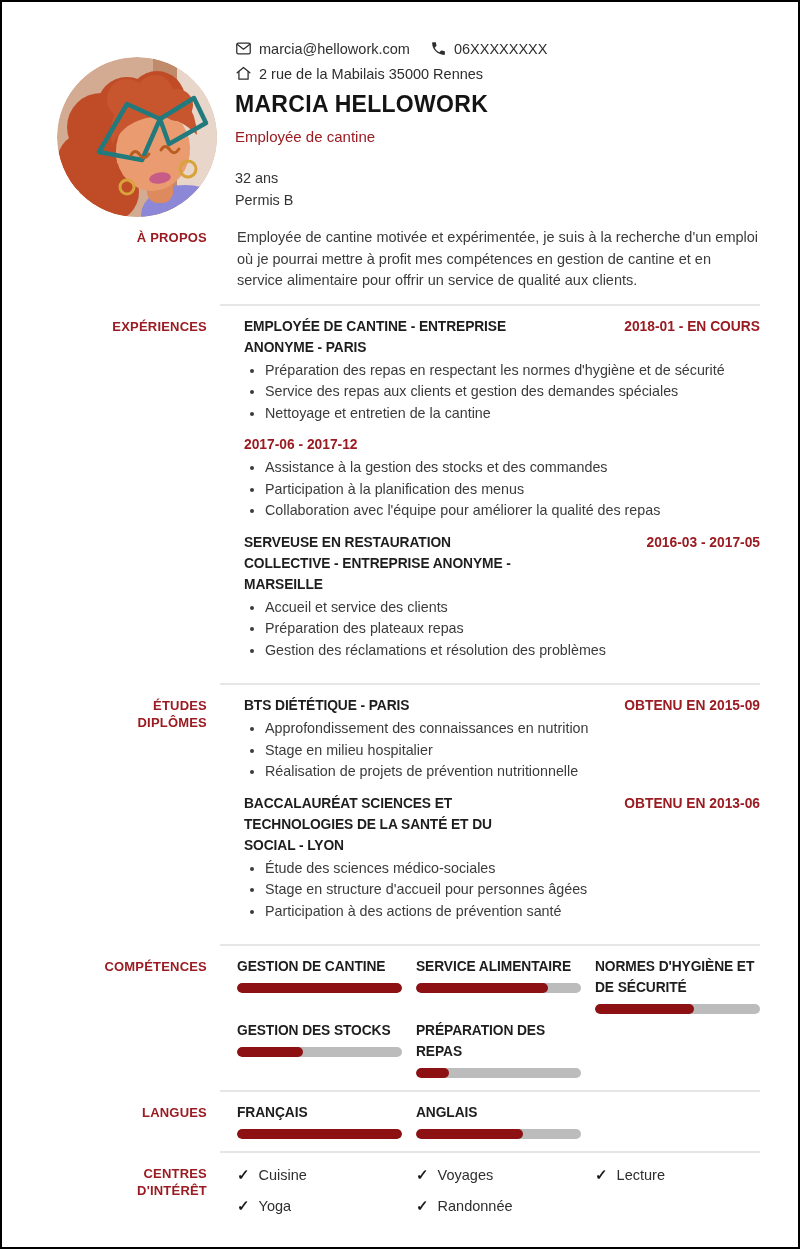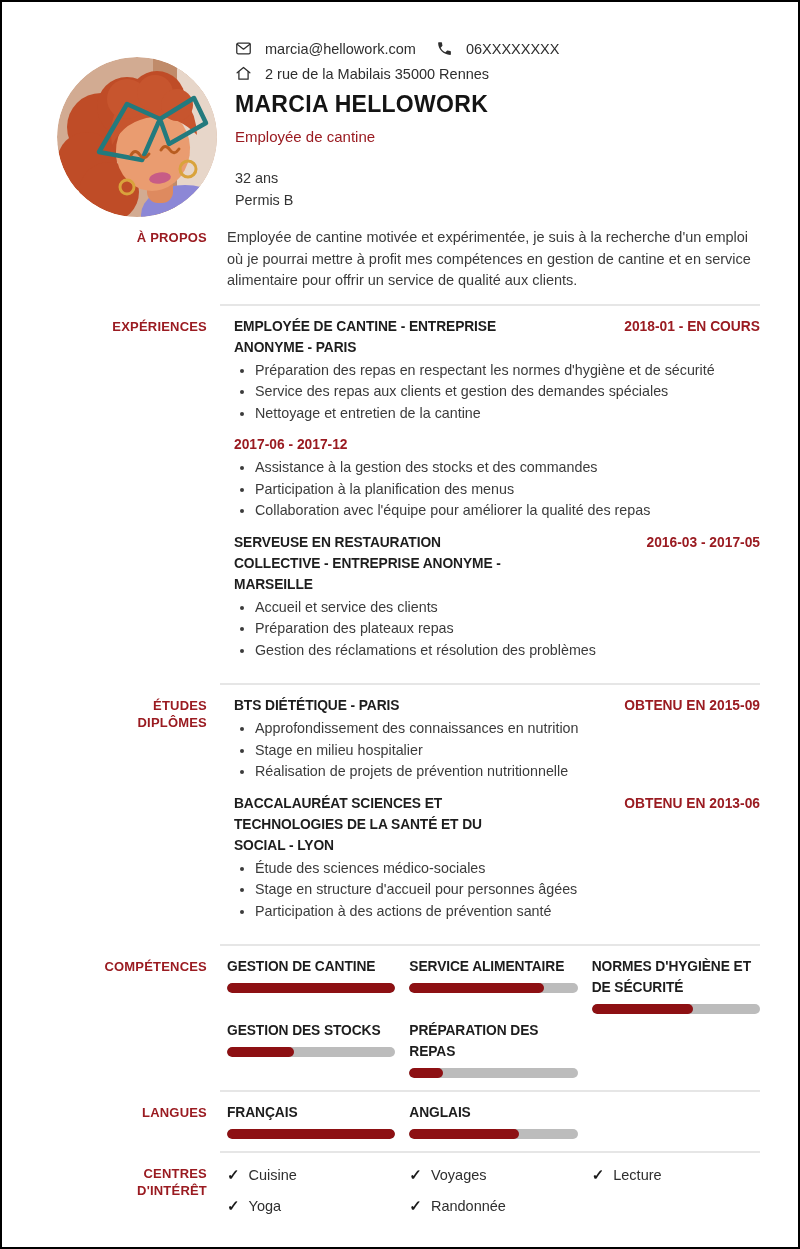--- a/index.html
+++ b/index.html
@@ -18,27 +18,27 @@
     color:var(--text);
     position:relative;
   }
   .photo{
     position:absolute;left:55px;top:55px;width:160px;height:160px;
     border-radius:50%;overflow:hidden;
   }
   .photo svg{display:block;width:160px;height:160px;}
   .header-block{padding:38px 38px 0 233px;}
   .contact-line{display:flex;align-items:center;gap:20px;font-size:14.5px;color:#2e2e2e;margin-bottom:8px;}
-  .contact-item{display:flex;align-items:center;gap:13px;}
+  .contact-item{display:flex;align-items:center;gap:7px;}
   .cicon{display:flex;align-items:center;}
   .cicon svg{width:17px;height:17px;display:block;}
   .name{font-size:23px;font-weight:700;color:#141414;letter-spacing:.3px;line-height:28px;}
   .job-subtitle{color:var(--accent);font-size:15px;margin-top:9px;line-height:20px;}
   .perso{margin-top:20px;font-size:14.4px;line-height:22px;color:#333;}
-  .section{display:grid;grid-template-columns:205px 1fr;column-gap:20px;margin-right:38px;}
+  .section{display:grid;grid-template-columns:205px 1fr;column-gap:30px;margin-right:38px;}
   .label-cell{text-align:right;}
   .section-label{
     display:inline-block;max-width:118px;font-size:13px;font-weight:700;
     color:var(--accent);line-height:16.5px;letter-spacing:.2px;padding-top:3px;
   }
   .about-section{margin-top:16px;}
   .about-text{font-size:14.5px;line-height:21.5px;}
   .divider{height:2px;background:#e6e6e6;margin:12px 38px 10px 218px;}
   .entry{margin-bottom:10px;margin-left:7px;}
   .entry-head{display:flex;justify-content:space-between;align-items:flex-start;}

